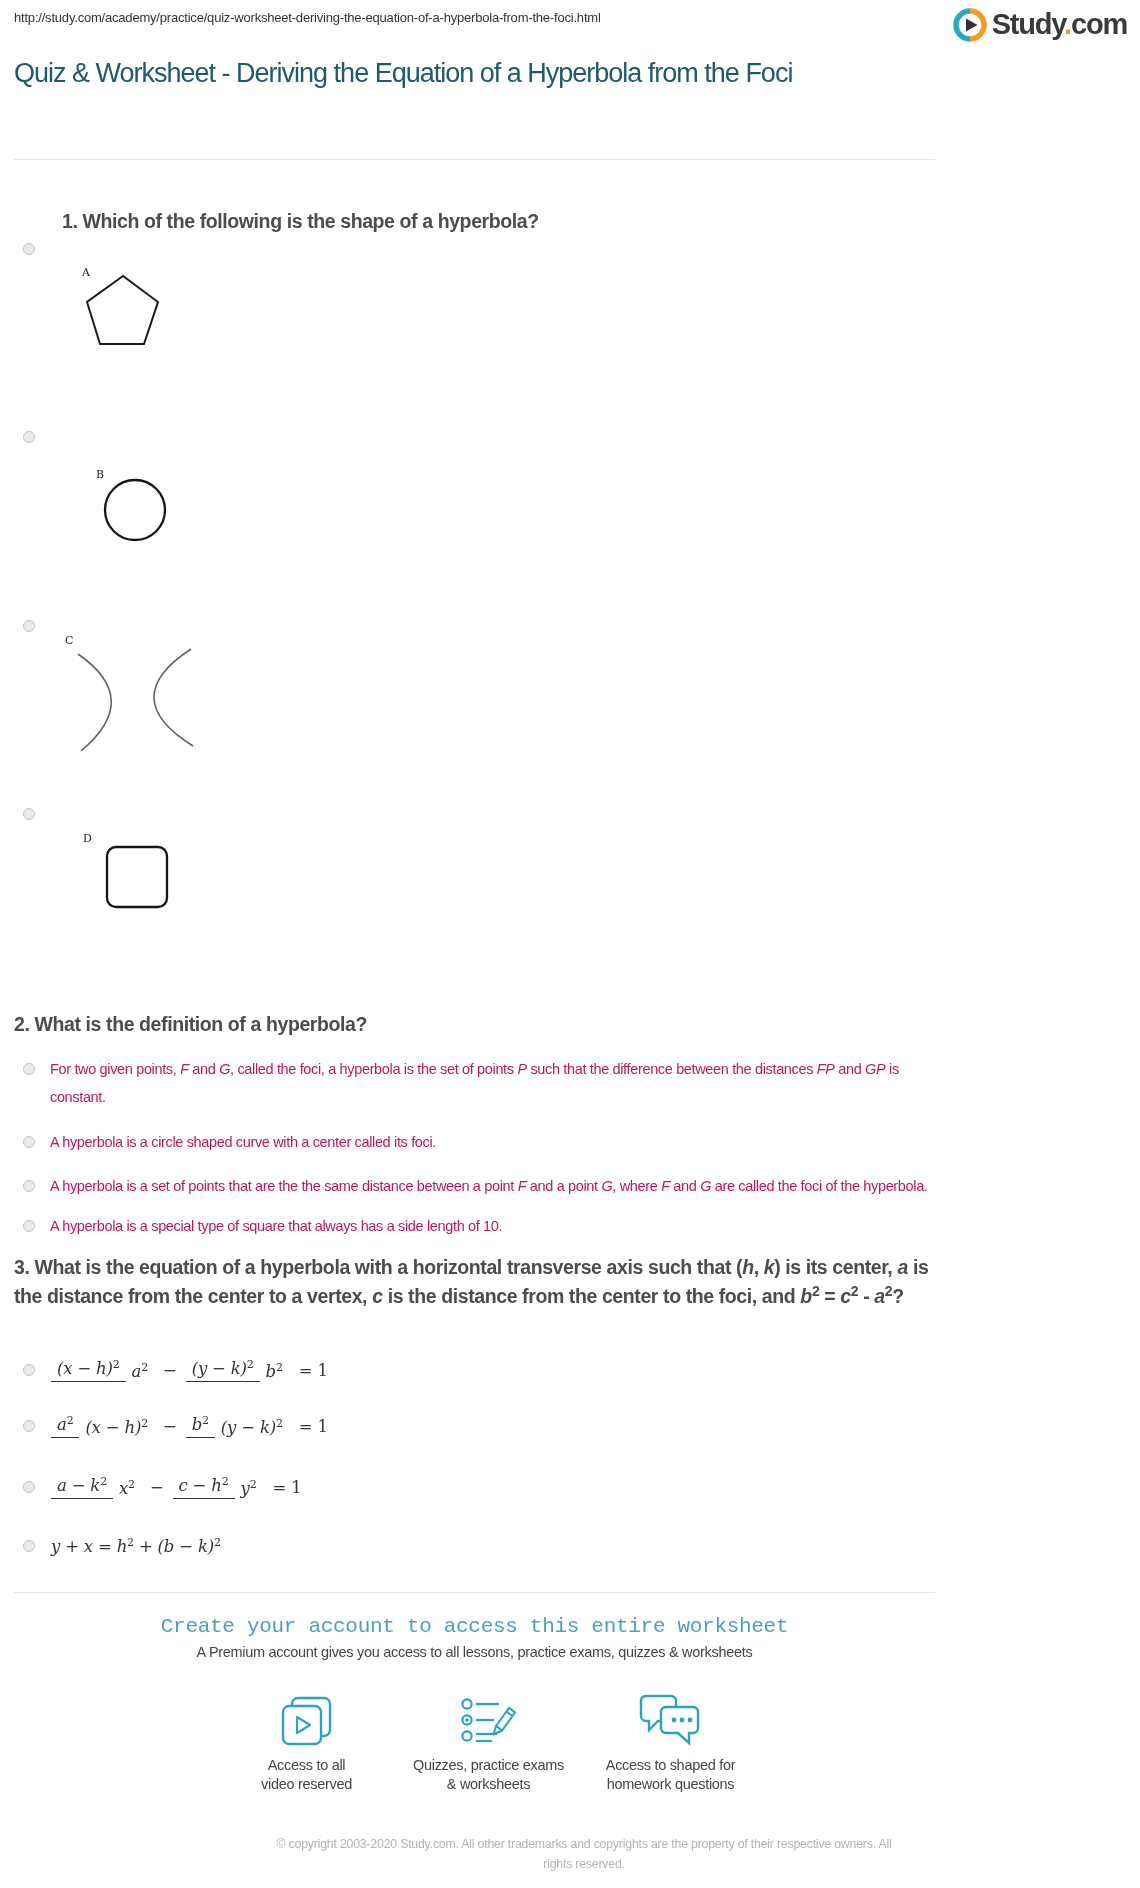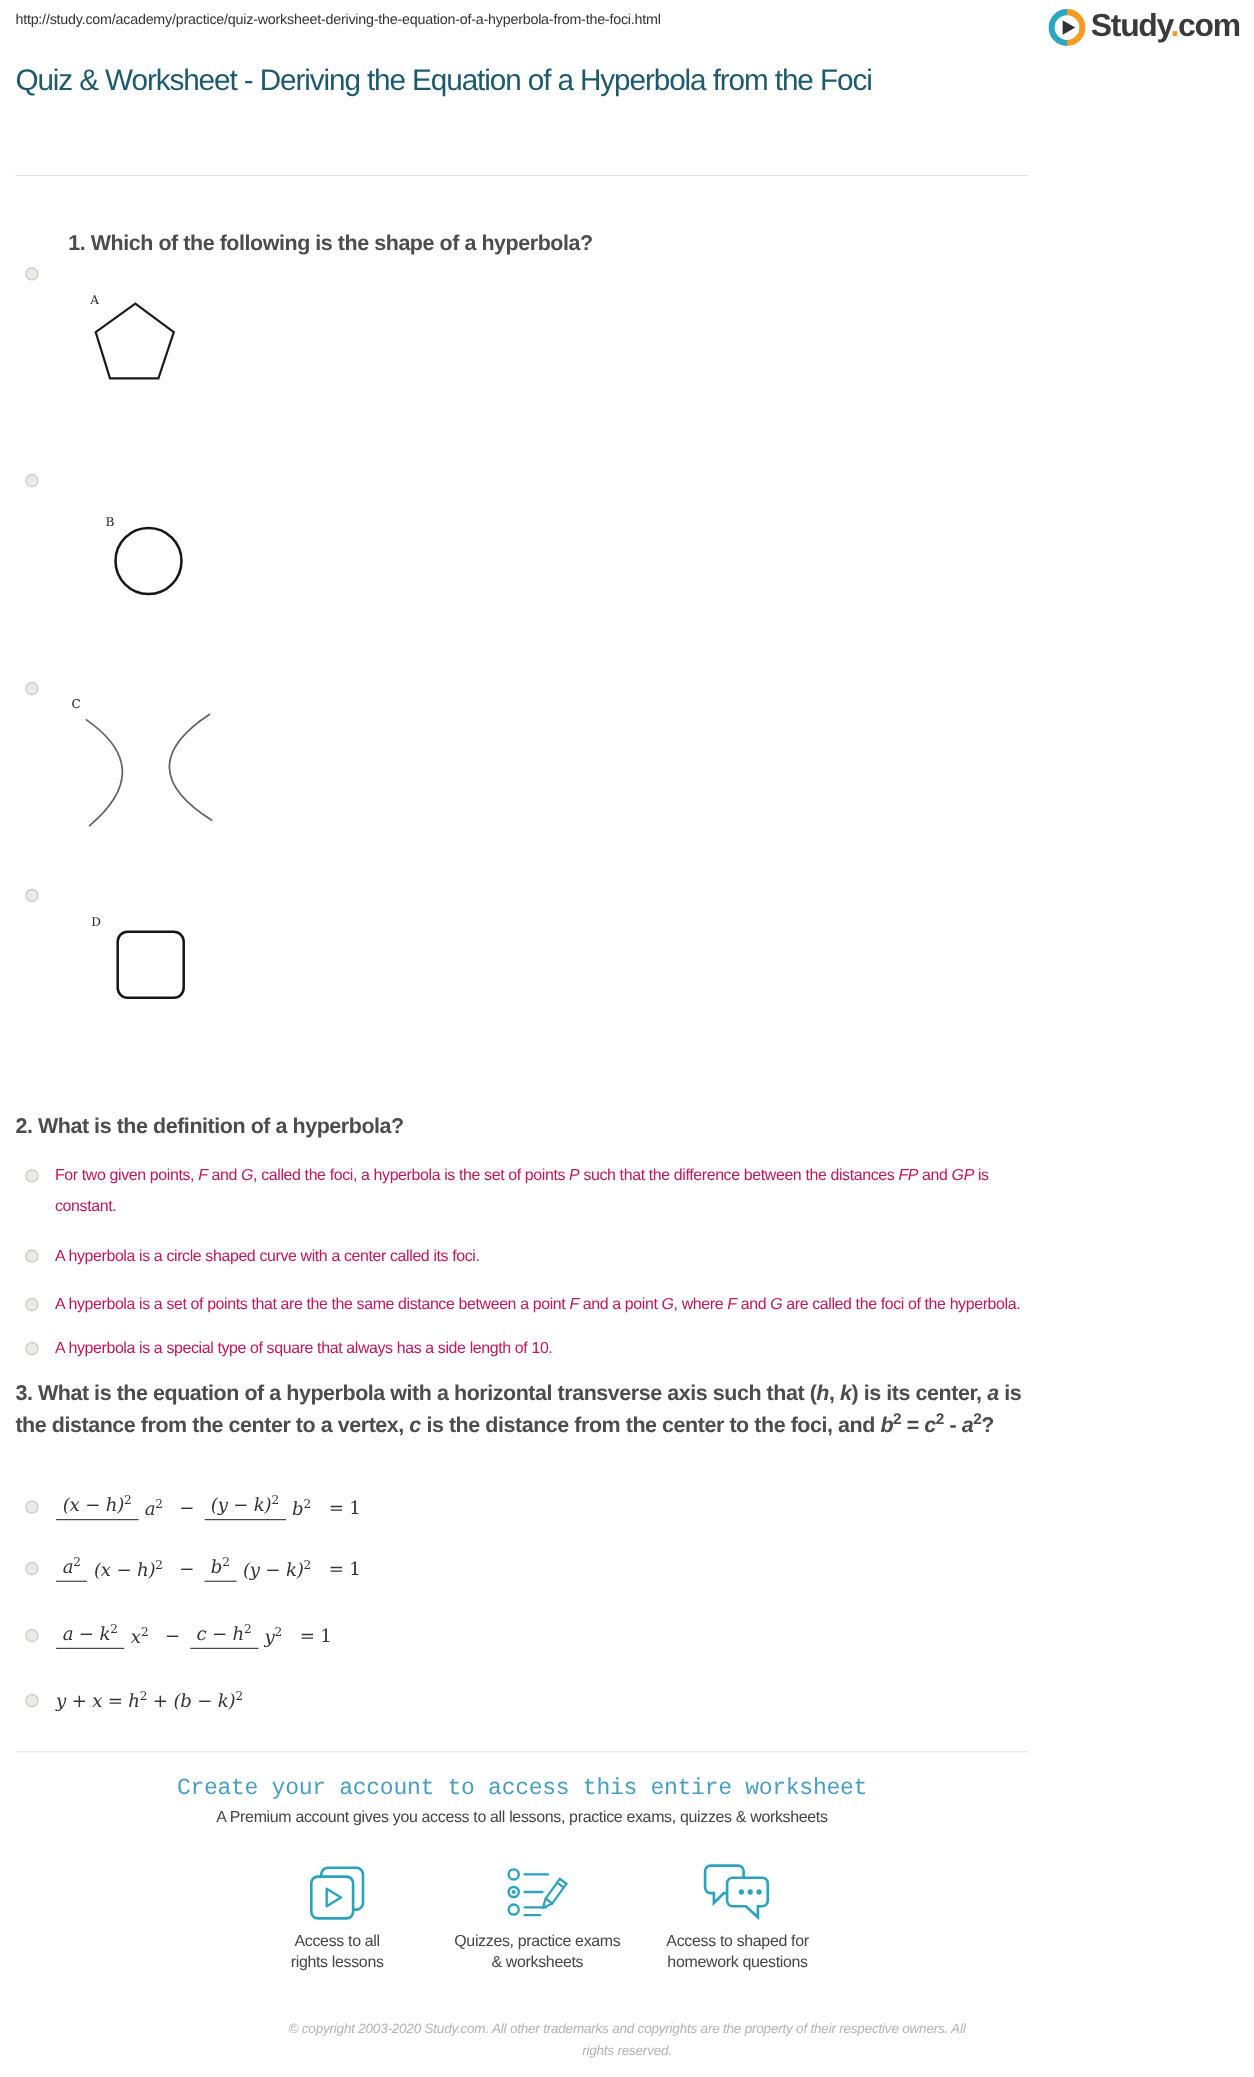--- a/index.html
+++ b/index.html
@@ -64,22 +64,22 @@
 
   
   .cta{position:absolute;left:14px;top:1612px;width:921px;margin:0;text-align:center;
        font-size:21px;font-weight:400;color:#4a9fc0;letter-spacing:-0.3px;line-height:30px;font-family:Liberation Mono, monospace;}
   .sub{position:absolute;left:14px;top:1642px;width:921px;margin:0;text-align:center;
        font-size:14.5px;color:#454545;letter-spacing:-0.3px;line-height:20px;}
   .features{position:absolute;left:28px;top:1694px;width:921px;display:flex;justify-content:center;}
   .feature{width:182px;text-align:center;}
   .ficon{height:56px;display:flex;align-items:center;justify-content:center;}
   .fcap{margin:6px 0 0;font-size:14.5px;line-height:19px;color:#454545;letter-spacing:-0.3px;}
-  .copy{position:absolute;left:260px;top:1822px;width:620px;text-align:center;
-        font-size:12.3px;line-height:20px;color:#b3b3b3;letter-spacing:-0.2px;font-style:italic;}
+  .copy{position:absolute;left:274px;top:1822px;width:620px;text-align:center;
+        font-size:12.3px;line-height:20px;color:#b3b3b3;letter-spacing:-0.2px;}
 </style>
 </head>
 <body>
 
 <div class="page">
 
   <div class="url">http://study.com/academy/practice/quiz-worksheet-deriving-the-equation-of-a-hyperbola-from-the-foci.html</div>
   <div class="logo">
     <svg width="34" height="34" viewBox="0 0 34 34">
       <path d="M17,3 A14,14 0 0 0 17,31" fill="none" stroke="#2aa7c4" stroke-width="5.5"></path>
@@ -213,21 +213,21 @@
   <div class="features">
 
     <div class="feature">
       <div class="ficon">
         <svg width="56" height="54" viewBox="0 0 56 54">
           <rect x="13" y="3" width="38" height="38" rx="6" fill="#fff" stroke="#2aa3bf" stroke-width="2.4"></rect>
           <rect x="4" y="11" width="38" height="38" rx="6" fill="#fff" stroke="#2aa3bf" stroke-width="2.4"></rect>
           <path d="M18,22 L31,30 L18,38 Z" fill="none" stroke="#2aa3bf" stroke-width="2.2" stroke-linejoin="round"></path>
         </svg>
       </div>
-      <p class="fcap"><span>Access to all</span><br><span>rights lessons</span></p>
+      <p class="fcap"><span>Access to all</span><br><span>video reserved</span></p>
     </div>
 
     <div class="feature">
       <div class="ficon">
         <svg width="60" height="54" viewBox="0 0 60 54">
           <circle cx="8" cy="9" r="4.6" fill="none" stroke="#2aa3bf" stroke-width="2.2"></circle>
           <circle cx="8" cy="25" r="4.6" fill="none" stroke="#2aa3bf" stroke-width="2.2"></circle>
           <circle cx="8" cy="25" r="1.8" fill="#2aa3bf"></circle>
           <circle cx="8" cy="41" r="4.6" fill="none" stroke="#2aa3bf" stroke-width="2.2"></circle>
           <line x1="17" y1="9" x2="40" y2="9" stroke="#2aa3bf" stroke-width="2.2"></line>

